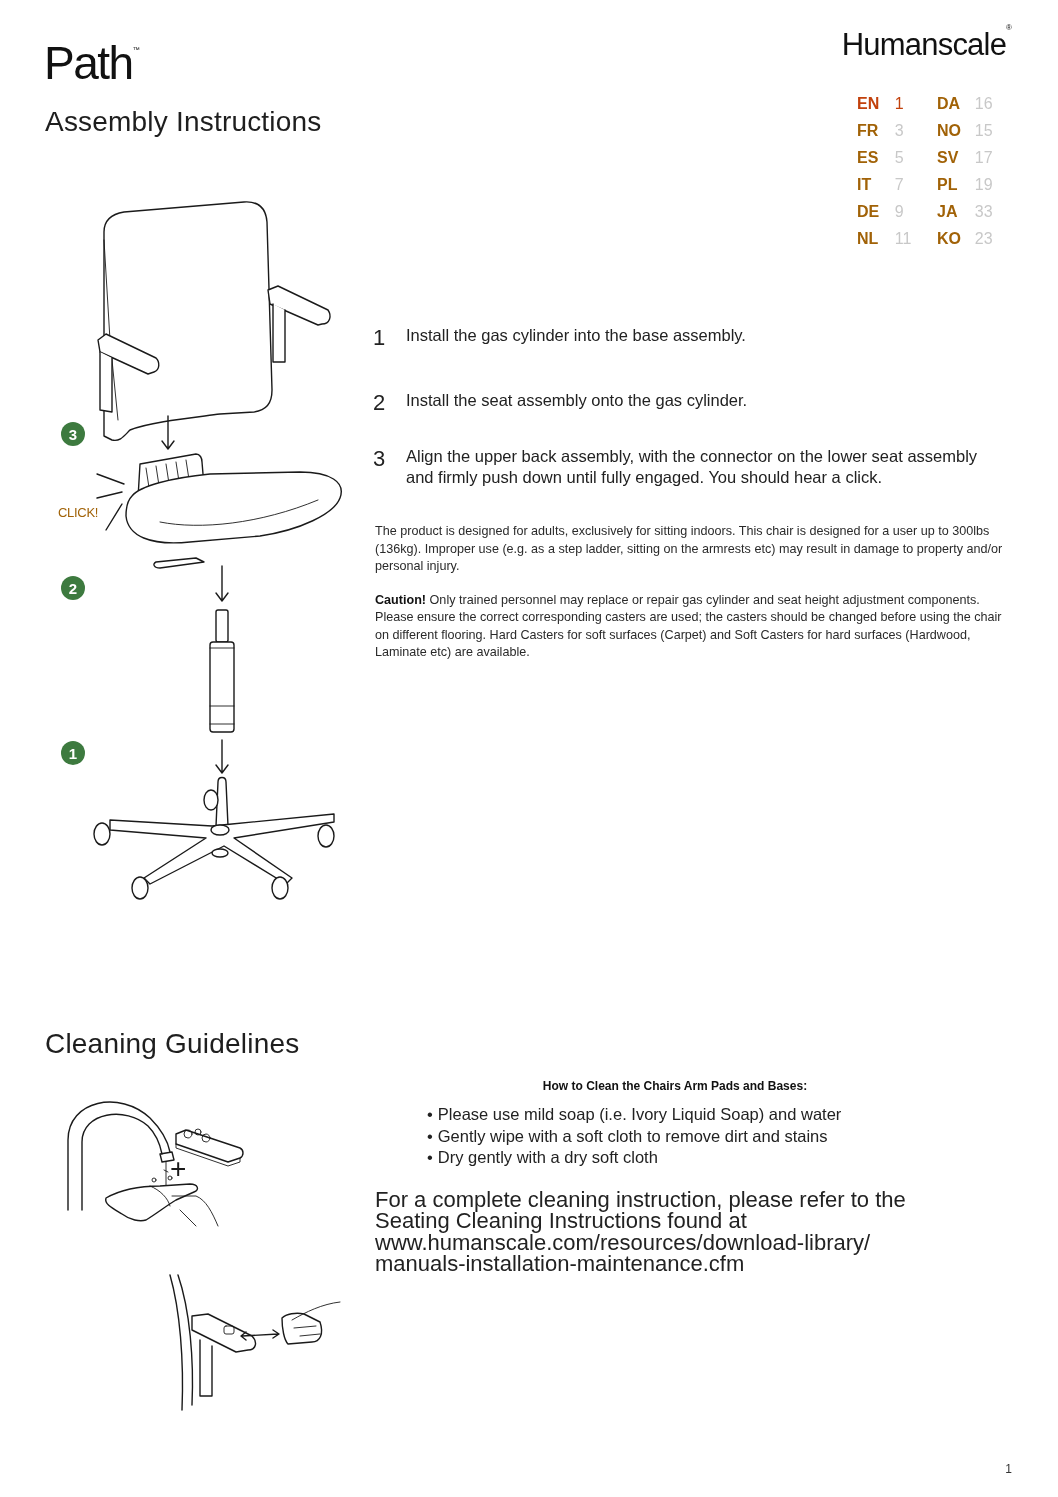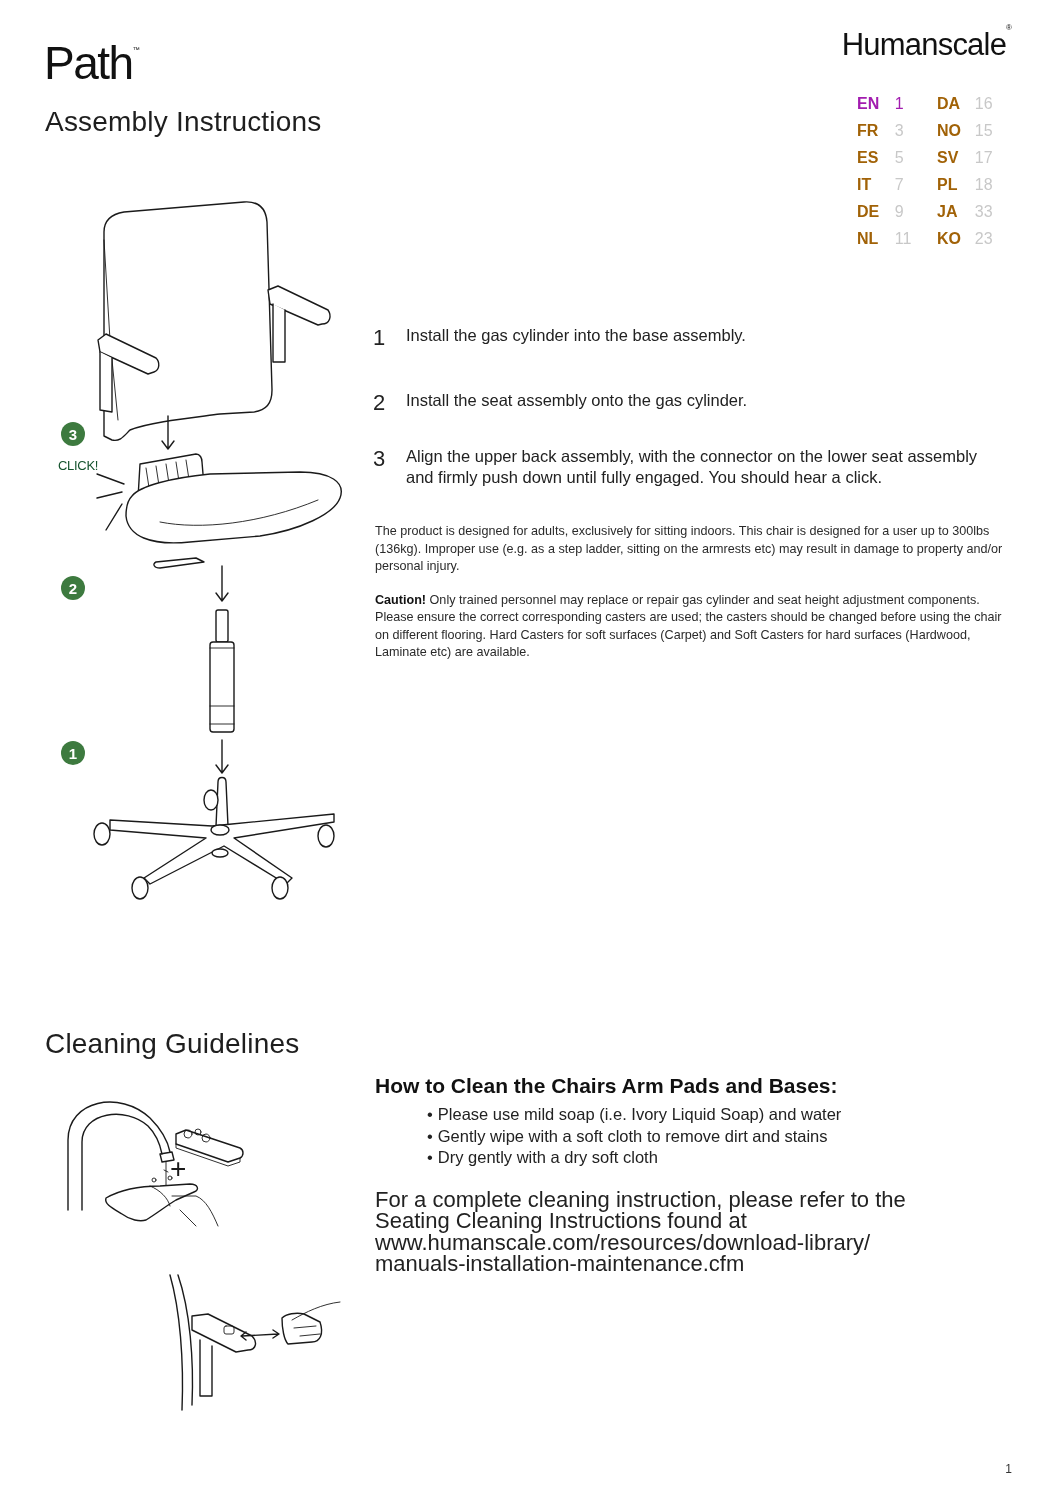--- a/index.html
+++ b/index.html
@@ -14,40 +14,40 @@
   .assembly-title { left: 45px; top: 108px; }
   .cleaning-title { left: 45px; top: 1030px; }
 
   .brand { right: 46px; top: 29px; font-size: 31px; letter-spacing: -0.8px; color: #111; line-height: 1; }
   .brand sup { font-size: 8px; position: relative; top: -14px; letter-spacing: 0; }
 
   .lang-grid { left: 857px; top: 90px; width: 160px; }
   .lang-row { display: flex; height: 27px; align-items: center; font-size: 16px; }
   .lang-code { width: 44px; font-weight: 700; color: #a16207; }
   .lang-page { width: 49px; color: #c8c8c8; font-weight: 300; }
-  .lang-code.active, .lang-page.active { color: #a21caf; }
+  .lang-code.active, .lang-page.active { color: #c2410c; }
 
   .steps { left: 373px; top: 325px; width: 640px; }
   .step { display: flex; position: absolute; left: 0; width: 640px; }
   .step-num { width: 33px; font-size: 22px; font-weight: 300; color: #222; line-height: 1; padding-top: 2px; }
   .step-text { font-size: 16.5px; color: #222; line-height: 21px; font-weight: 400; }
 
   .notes { left: 375px; top: 523px; width: 640px; font-size: 12.6px; color: #2a2a2a; line-height: 17.5px; }
   .notes p { margin-bottom: 16px; }
   .notes b { font-weight: 700; color: #111; }
 
   .clean-text { left: 375px; top: 1075px; width: 600px; color: #222; }
-  .clean-head { font-size: 21px; font-weight: 700; color: #111; line-height: 22px; }
+  .clean-head { font-size: 12px; font-weight: 700; color: #111; line-height: 22px; text-align: center; }
   .clean-list { list-style: none; margin-left: 52px; margin-top: 7px; }
   .clean-list li { font-size: 16.5px; line-height: 21.5px; }
   .clean-list li::before { content: "•"; margin-right: 5px; }
   .clean-ref { font-size: 22px; line-height: 21.5px; margin-top: 20px; width: 590px; }
 
   .badge { width: 24px; height: 24px; border-radius: 50%; background: #3d7a3f; color: #fff; font-size: 15px; font-weight: 700; display: flex; align-items: center; justify-content: center; }
-  .click-label { left: 58px; top: 458px; font-size: 13px; font-weight: 400; color: #14532d; letter-spacing: -0.3px; }
+  .click-label { left: 58px; top: 505px; font-size: 13px; font-weight: 400; color: #a16207; letter-spacing: -0.3px; }
 
   .page-num { right: 46px; top: 1462px; font-size: 12px; color: #333; }
 
   svg { position: absolute; overflow: visible; }
   .ln { fill: none; stroke: #1a1a1a; stroke-width: 1.4; stroke-linejoin: round; stroke-linecap: round; }
   .fill-w { fill: #fff; }
   .thin { stroke-width: 0.9; }
 </style>
 </head>
 <body>
@@ -72,21 +72,21 @@
   <div class="lang-row">
     <span class="lang-code">ES</span>
     <span class="lang-page">5</span>
     <span class="lang-code">SV</span>
     <span class="lang-page">17</span>
   </div>
   <div class="lang-row">
     <span class="lang-code">IT</span>
     <span class="lang-page">7</span>
     <span class="lang-code">PL</span>
-    <span class="lang-page">18</span>
+    <span class="lang-page">19</span>
   </div>
   <div class="lang-row">
     <span class="lang-code">DE</span>
     <span class="lang-page">9</span>
     <span class="lang-code">JA</span>
     <span class="lang-page">33</span>
   </div>
   <div class="lang-row">
     <span class="lang-code">NL</span>
     <span class="lang-page">11</span>

